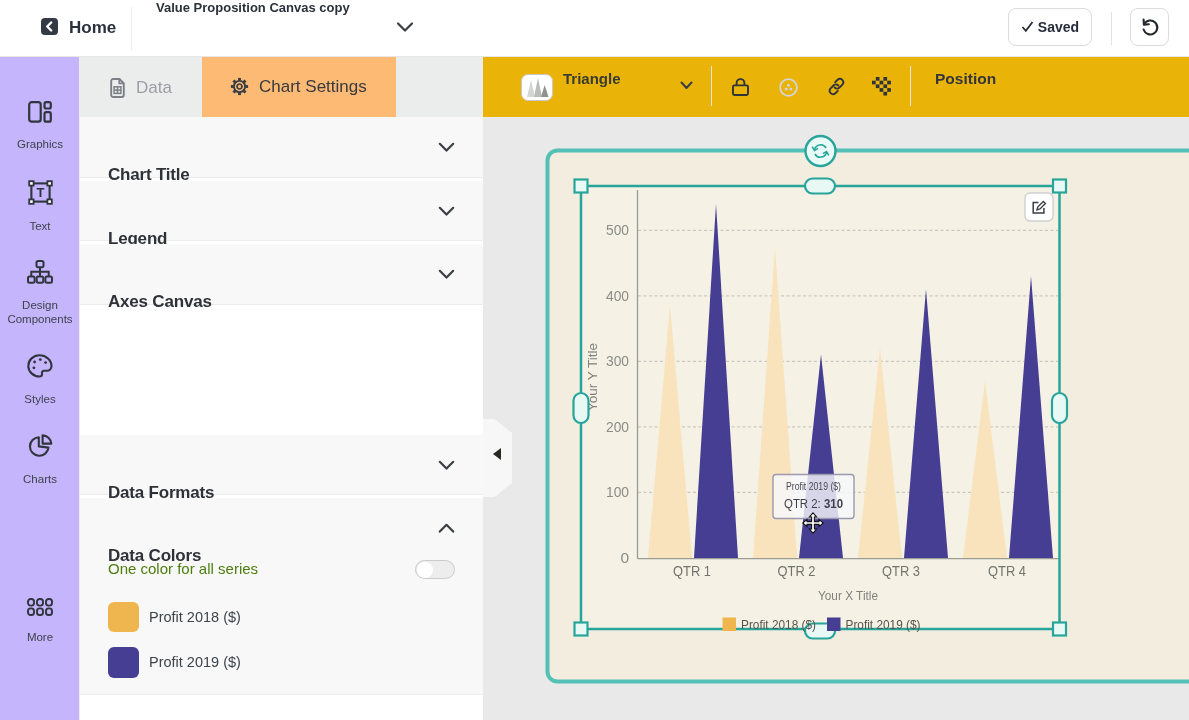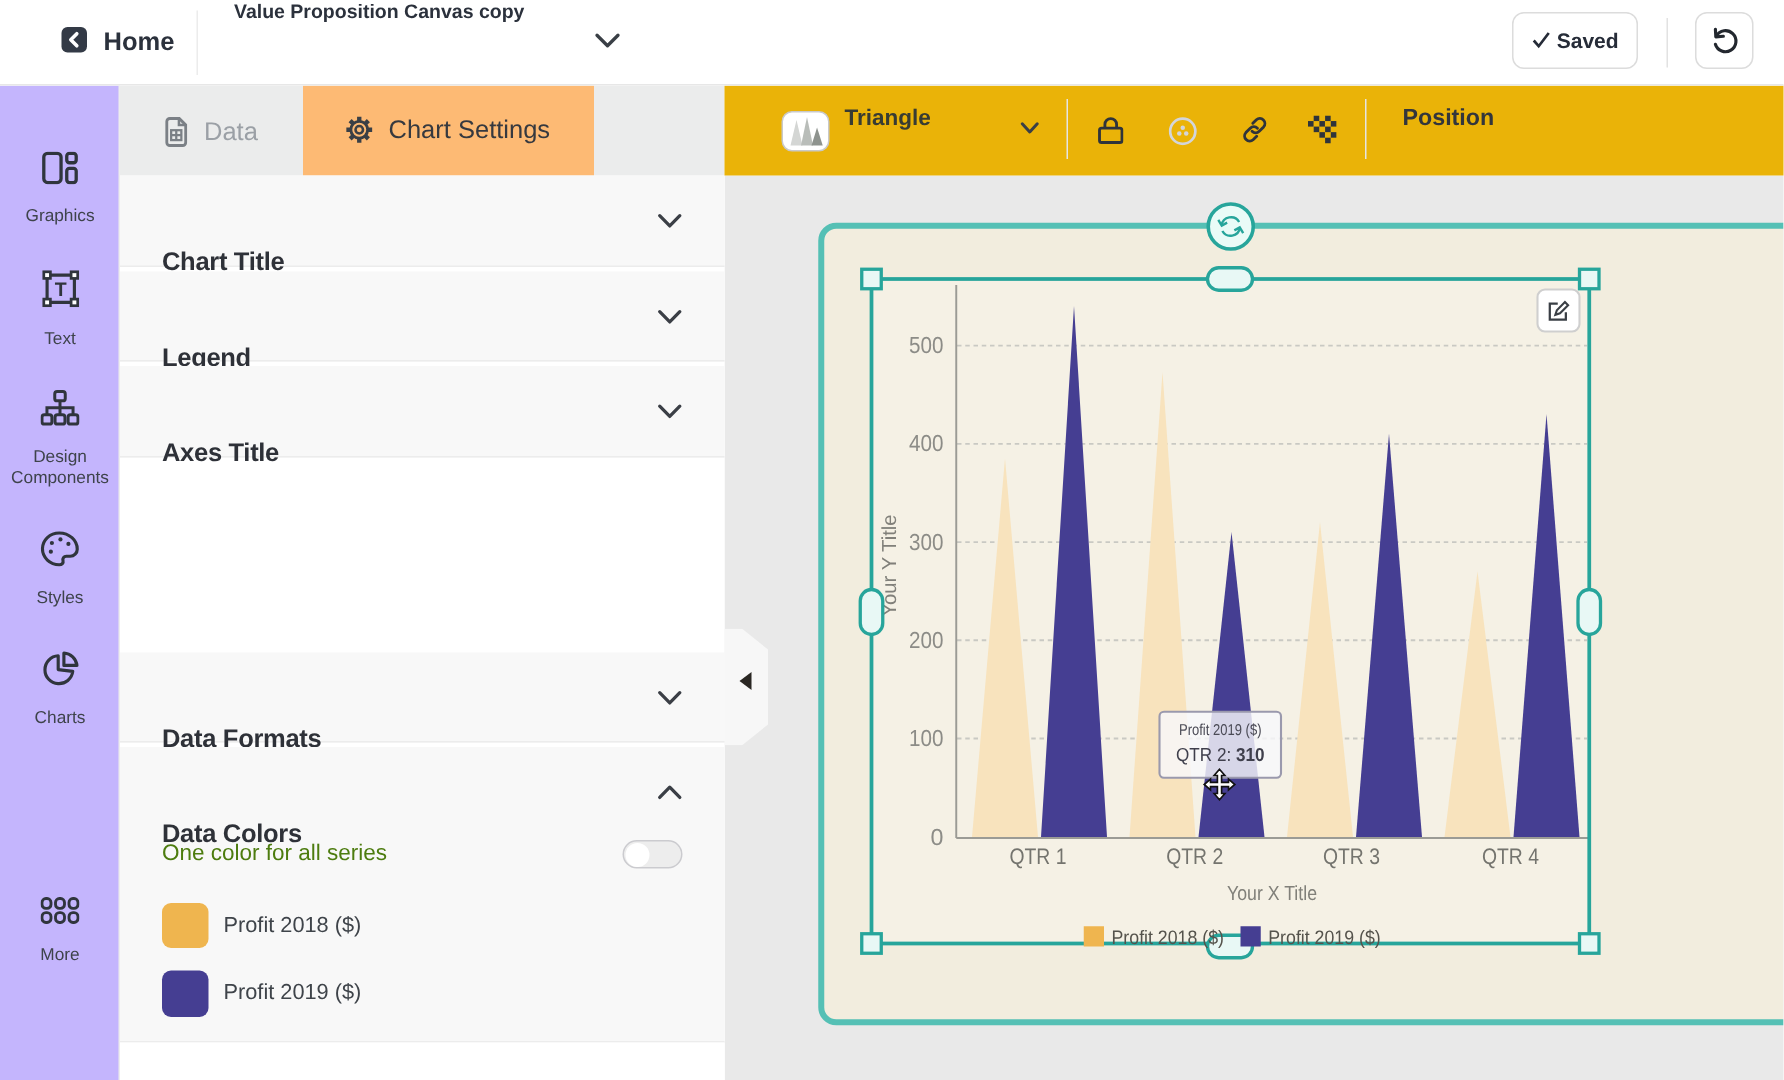--- a/index.html
+++ b/index.html
@@ -169,21 +169,21 @@
         <polyline points="1.8,1.8 8.5,8.6 15.2,1.8" fill="none" stroke="#3b3f46" stroke-width="2.2" stroke-linecap="round" stroke-linejoin="round"></polyline>
       </svg>
     </div>
   <div class="acc" style="top:123.5px">
       <div class="acctitle">Legend</div>
       <svg class="accchev" width="17" height="11" viewBox="0 0 17 11">
         <polyline points="1.8,1.8 8.5,8.6 15.2,1.8" fill="none" stroke="#3b3f46" stroke-width="2.2" stroke-linecap="round" stroke-linejoin="round"></polyline>
       </svg>
     </div>
   <div class="acc" style="top:187px">
-      <div class="acctitle">Axes Title</div>
+      <div class="acctitle">Axes Canvas</div>
       <svg class="accchev" width="17" height="11" viewBox="0 0 17 11">
         <polyline points="1.8,1.8 8.5,8.6 15.2,1.8" fill="none" stroke="#3b3f46" stroke-width="2.2" stroke-linecap="round" stroke-linejoin="round"></polyline>
       </svg>
     </div>
   <div class="acc" style="top:377.5px">
       <div class="acctitle">Data Formats</div>
       <svg class="accchev" width="17" height="11" viewBox="0 0 17 11">
         <polyline points="1.8,1.8 8.5,8.6 15.2,1.8" fill="none" stroke="#3b3f46" stroke-width="2.2" stroke-linecap="round" stroke-linejoin="round"></polyline>
       </svg>
     </div>

